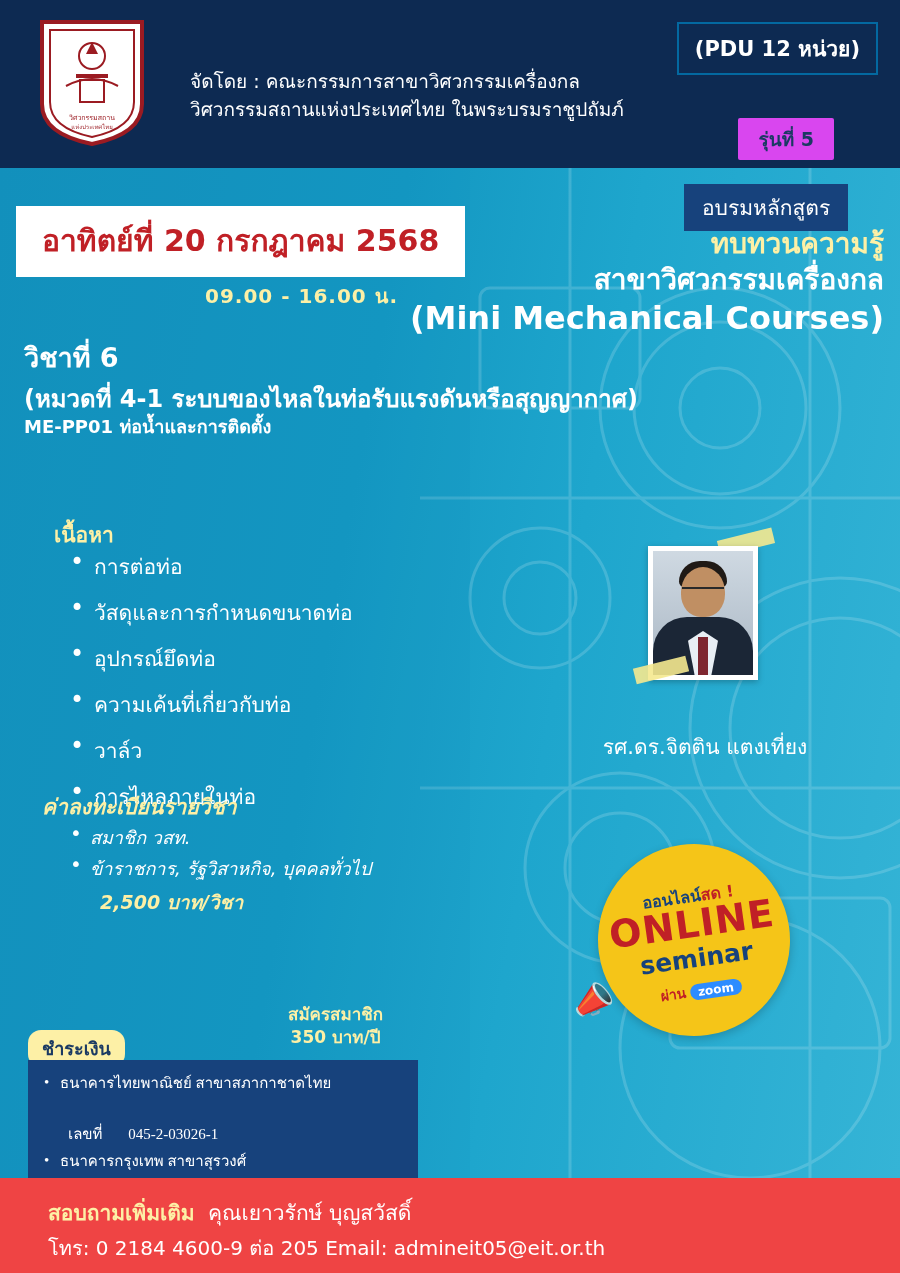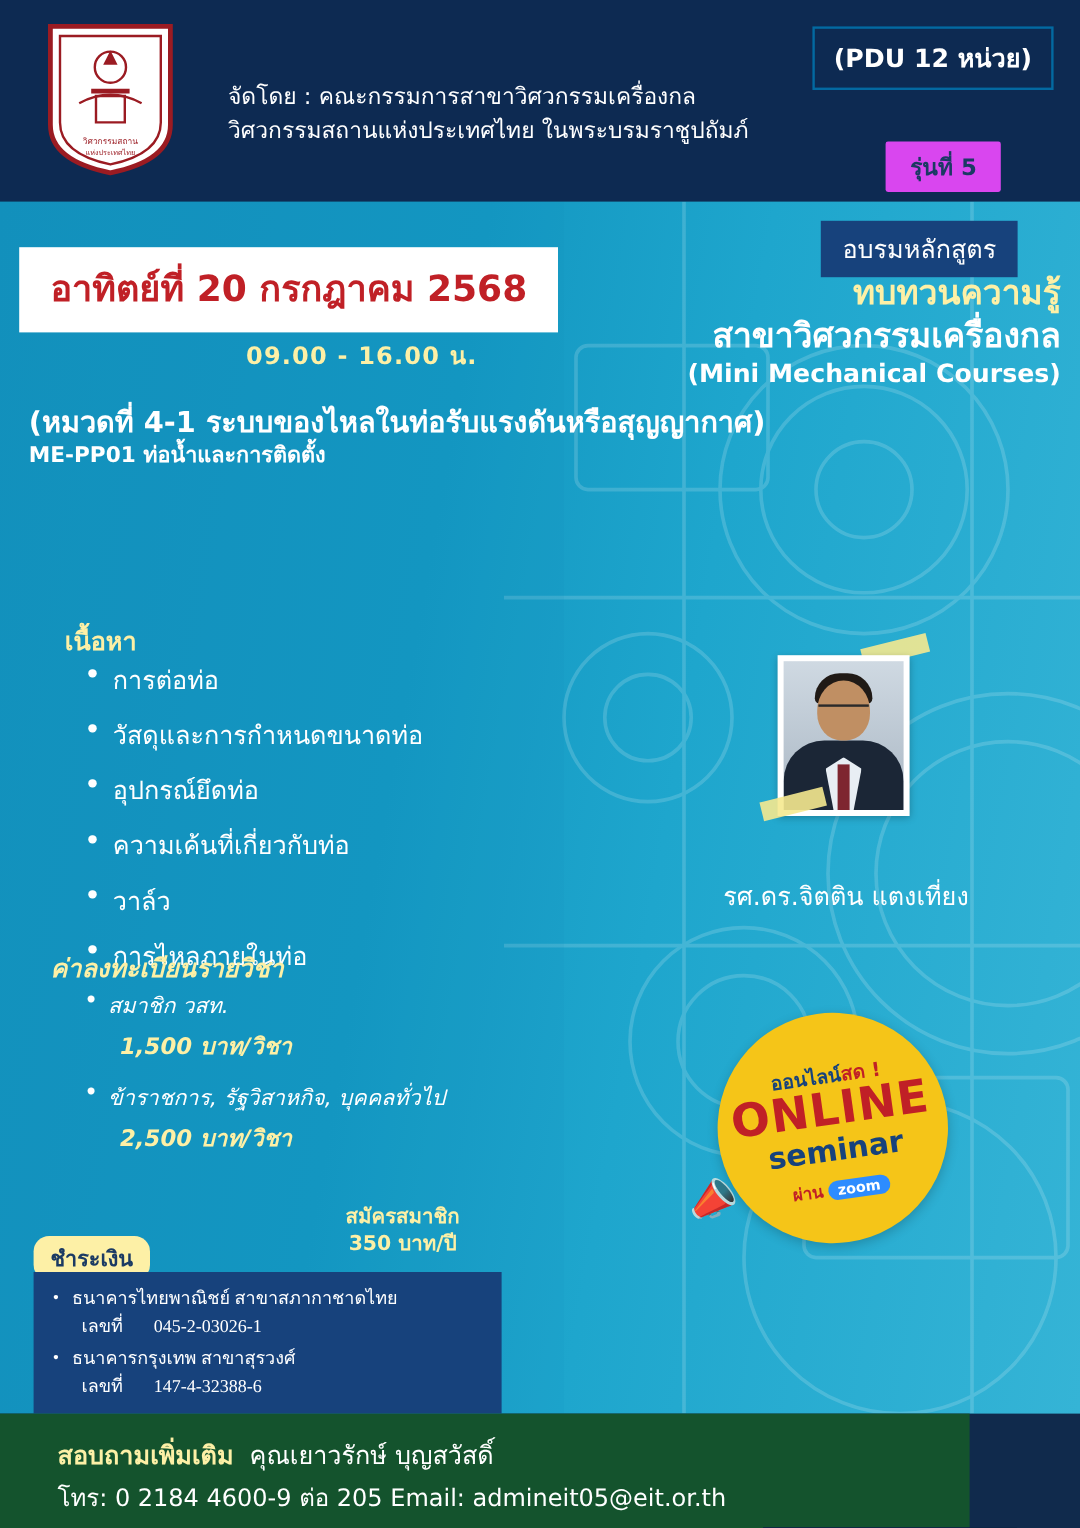--- a/index.html
+++ b/index.html
@@ -139,36 +139,36 @@
     position: absolute; left: 28px; top: 892px;
     width: 390px;
     background: #17427c; color: #ffffff;
     padding: 12px 10px 12px 12px;
     font-size: 15px; line-height: 1.5;
   }
   .pay-box ul { list-style: none; }
   .pay-box li { position: relative; padding-left: 20px; margin-bottom: 5px; font-family: Liberation Serif, serif; }
   .pay-box li:before { content: "•"; position: absolute; left: 4px; top: -1px; }
   .pay-acc { display: block; padding-left: 8px; }
-  .pay-acc .num { display: inline-block; margin-left: 22px; }
+  .pay-acc .num { display: inline-block; margin-left: 22px; margin-top: 28px; }
 
   
   .course-tag {
     position: absolute; left: 684px; top: 16px;
     background: #17427c; color: #ffffff;
     font-size: 21px; padding: 7px 18px;
     white-space: nowrap;
   }
   .title-right {
     position: absolute; right: 16px; top: 58px;
     text-align: right; font-weight: bold; line-height: 1.28;
   }
   .tr1 { font-size: 28px; color: #fdf0a6; }
   .tr2 { font-size: 28px; color: #ffffff; }
-  .tr3 { font-size: 21px; color: #ffffff; }
+  .tr3 { font-size: 32px; color: #ffffff; }
 
   
   .photo-frame {
     position: absolute; left: 648px; top: 378px;
     width: 110px; height: 134px;
     background: #ffffff; padding: 5px;
     box-shadow: 0 2px 6px rgba(0,0,0,0.25);
   }
   .photo-inner {
     width: 100%; height: 100%;
@@ -223,22 +223,22 @@
     border-radius: 9px; padding: 1px 8px; font-size: 12px; margin-left: 4px;
     vertical-align: middle;
   }
   .megaphone {
     position: absolute; left: 572px; top: 812px;
     font-size: 34px; transform: rotate(-18deg);
   }
 
   
   .footer {
-    position: absolute; left: 0; bottom: 0; width: 808px; height: 95px;
-    background: #14532d; color: #ffffff;
+    position: absolute; left: 0; bottom: 0; width: 900px; height: 95px;
+    background: #ef4444; color: #ffffff;
   }
   .f1 { position: absolute; left: 48px; top: 18px; font-size: 21px; }
   .f1 .yellow { color: #fdf0a6; font-weight: bold; }
   .f2 { position: absolute; left: 48px; top: 54px; font-size: 20px; }
 </style>
 </head>
 <body>
 
 <div class="poster">
 
@@ -289,40 +289,40 @@
         <path d="M390 0 V1010"></path>
       </g>
     </svg>
 
     <div class="left-panel"></div>
 
     <div class="date-box">อาทิตย์ที่ 20 กรกฎาคม 2568</div>
     <div class="time-text">09.00 - 16.00 น.</div>
 
     <div class="subject-block">
+      <div class="subject-no">วิชาที่ 6</div>
       <div class="subject-l2">(หมวดที่ 4-1 ระบบของไหลในท่อรับแรงดันหรือสุญญากาศ)</div>
       <div class="subject-l3">ME-PP01 ท่อน้ำและการติดตั้ง</div>
     </div>
 
     <div class="content-head">เนื้อหา</div>
     <ul class="content-list">
       <li>การต่อท่อ</li>
       <li>วัสดุและการกำหนดขนาดท่อ</li>
       <li>อุปกรณ์ยึดท่อ</li>
       <li>ความเค้นที่เกี่ยวกับท่อ</li>
       <li>วาล์ว</li>
       <li>การไหลภายในท่อ</li>
     </ul>
 
     <div class="fee-head">ค่าลงทะเบียนรายวิชา</div>
     <div class="fee-list">
       <ul style="list-style:none">
         <li>สมาชิก วสท.</li>
       </ul>
-      <div class="fee-amount">1,500   บาท/วิชา</div>
       <ul style="list-style:none">
         <li>ข้าราชการ, รัฐวิสาหกิจ, บุคคลทั่วไป</li>
       </ul>
       <div class="fee-amount">2,500   บาท/วิชา</div>
     </div>
 
     <div class="member-note">
       <div>สมัครสมาชิก</div>
       <div>350 บาท/ปี</div>
     </div>

